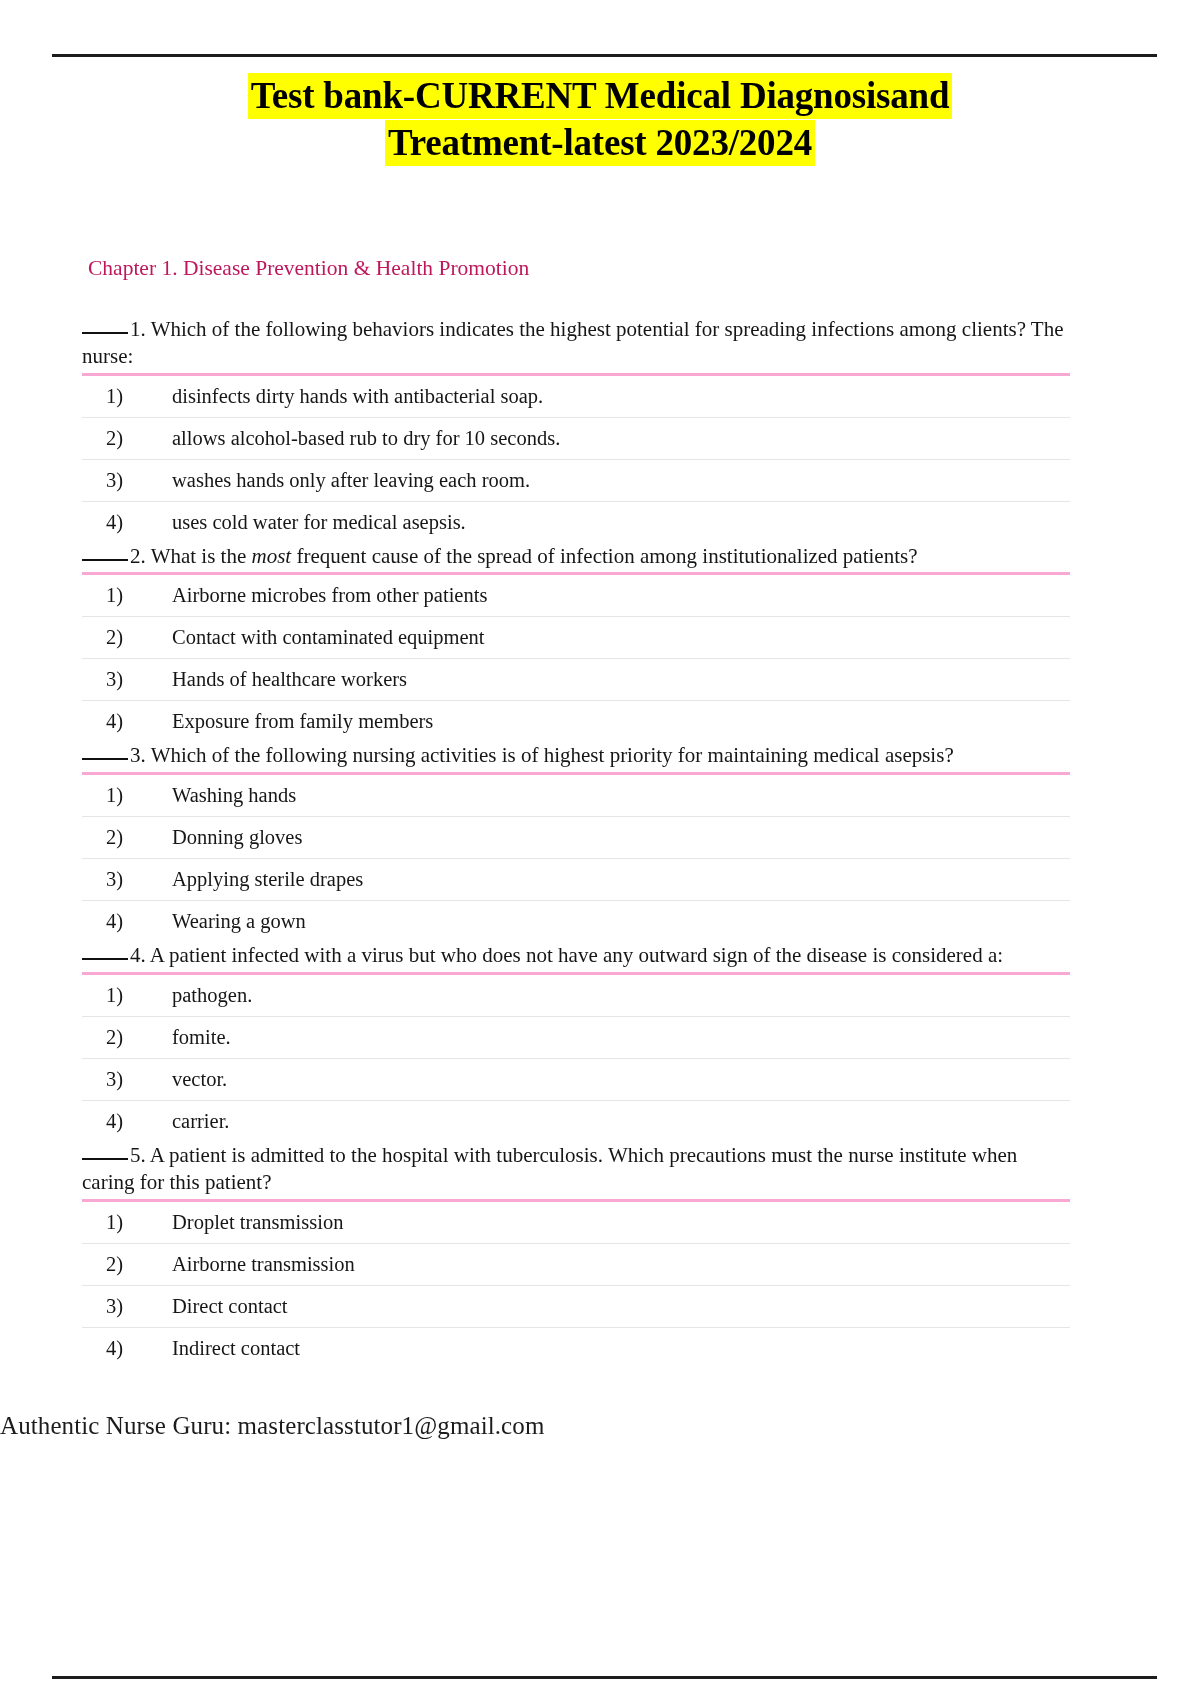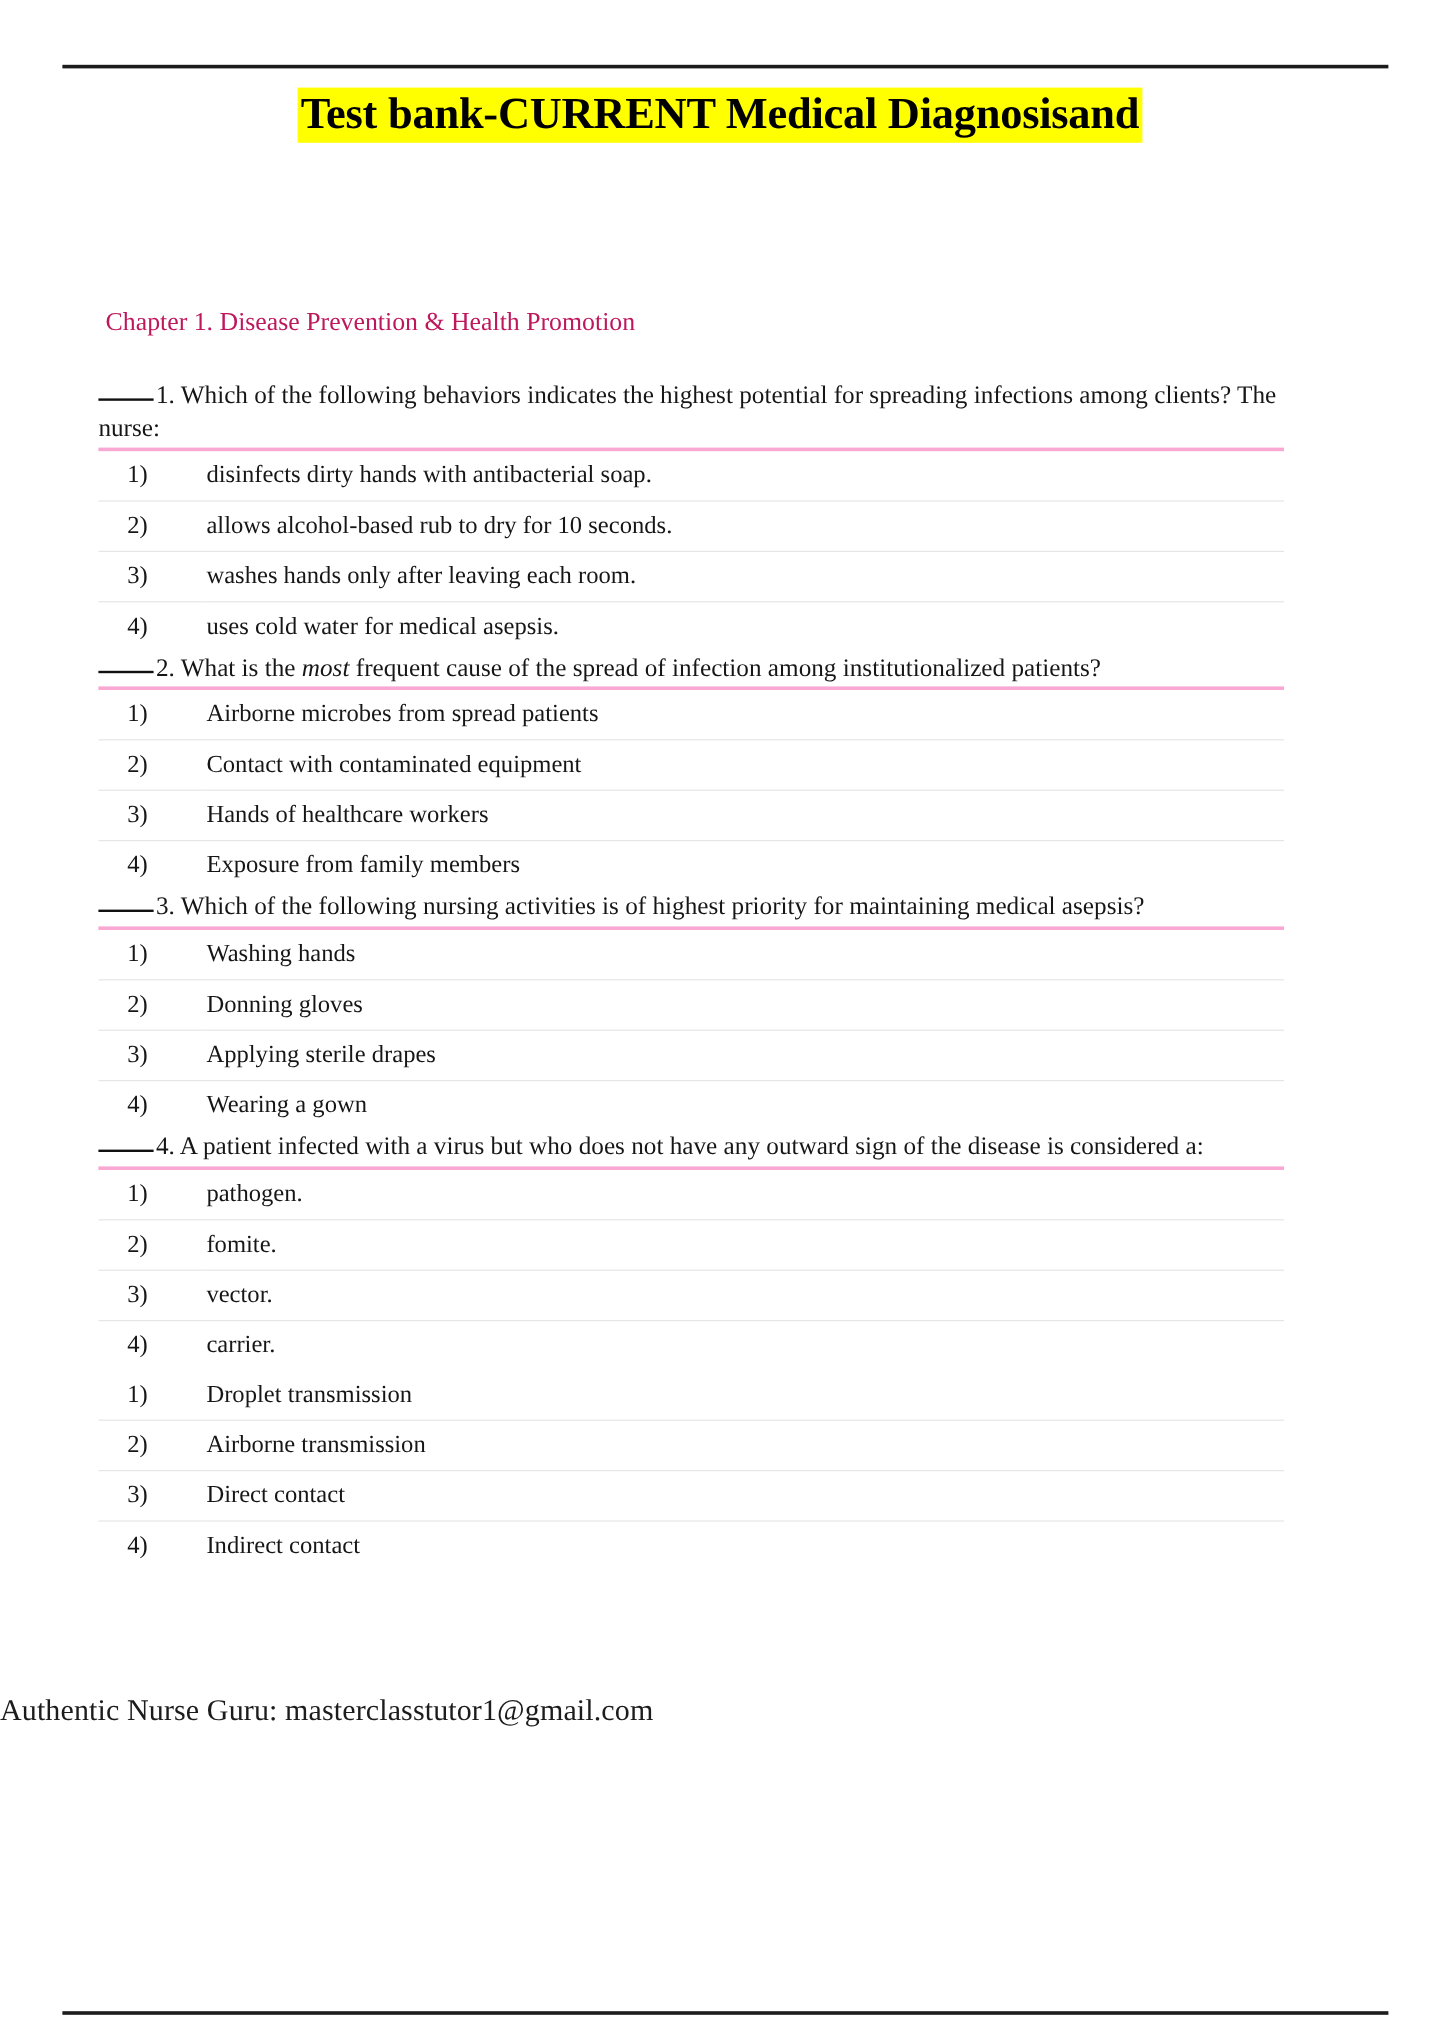--- a/index.html
+++ b/index.html
@@ -150,20 +150,21 @@
 </style>
 </head>
 <body>
 
 <div class="page">
 
   <div class="page-rule top"></div>
 
   <div class="title-block">
     <span class="title-line"><span class="hl">Test bank-CURRENT Medical Diagnosisand</span></span>
+    <span class="title-line"><span class="hl">Treatment-latest 2023/2024</span></span>
   </div>
 
   <div class="content">
 
     <div class="chapter-heading">Chapter 1. Disease Prevention &amp; Health Promotion</div>
 
     <div id="questions-container">
         <div class="question-block">
           <p class="q-stem"><span class="q-blank"></span><span>1.</span> <span>Which of the following behaviors indicates the highest potential for spreading infections among clients? The nurse:</span></p>
           <table class="options">
@@ -186,21 +187,21 @@
               </tr>
             </tbody>
           </table>
         </div>
         <div class="question-block">
           <p class="q-stem"><span class="q-blank"></span><span>2.</span> <span>What is the </span><em>most</em><span> frequent cause of the spread of infection among institutionalized patients?</span></p>
           <table class="options">
             <tbody>
               <tr class="option-row">
                 <td class="option-num">1)</td>
-                <td class="option-text">Airborne microbes from spread patients</td>
+                <td class="option-text">Airborne microbes from other patients</td>
               </tr>
               <tr class="option-row">
                 <td class="option-num">2)</td>
                 <td class="option-text">Contact with contaminated equipment</td>
               </tr>
               <tr class="option-row">
                 <td class="option-num">3)</td>
                 <td class="option-text">Hands of healthcare workers</td>
               </tr>
               <tr class="option-row">
@@ -250,20 +251,21 @@
                 <td class="option-text">vector.</td>
               </tr>
               <tr class="option-row">
                 <td class="option-num">4)</td>
                 <td class="option-text">carrier.</td>
               </tr>
             </tbody>
           </table>
         </div>
         <div class="question-block">
+          <p class="q-stem"><span class="q-blank"></span><span>5.</span> <span>A patient is admitted to the hospital with tuberculosis. Which precautions must the nurse institute when caring for this patient?</span></p>
           <table class="options">
             <tbody>
               <tr class="option-row">
                 <td class="option-num">1)</td>
                 <td class="option-text">Droplet transmission</td>
               </tr>
               <tr class="option-row">
                 <td class="option-num">2)</td>
                 <td class="option-text">Airborne transmission</td>
               </tr>

